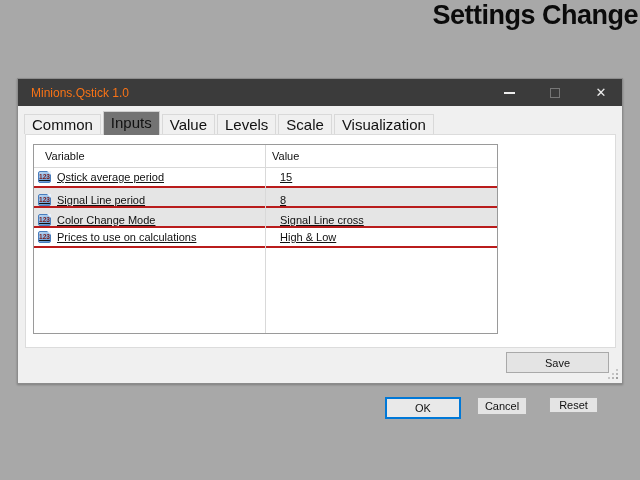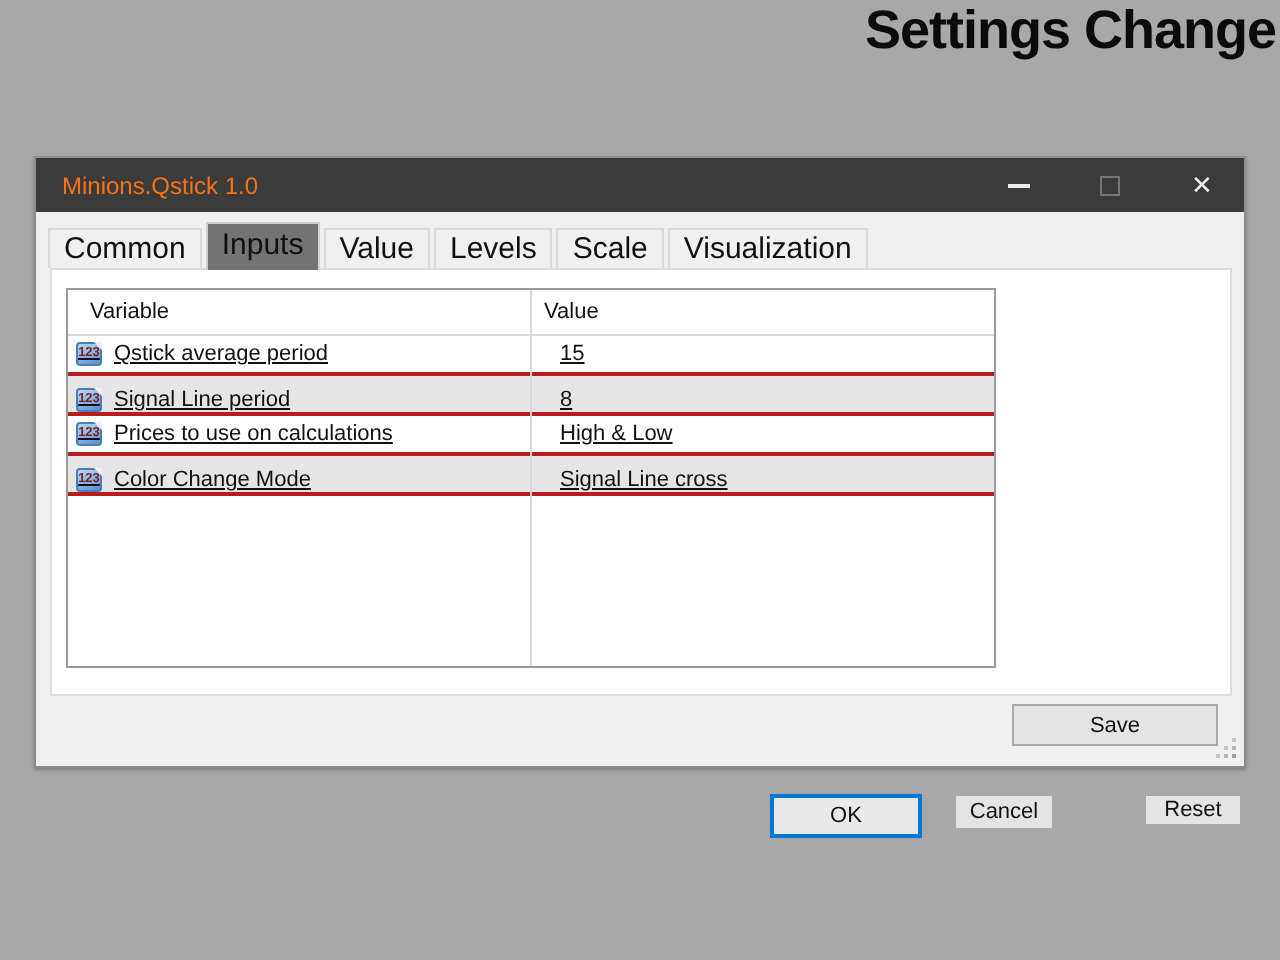--- a/index.html
+++ b/index.html
@@ -53,21 +53,21 @@
     border-left:4px solid transparent;border-top:4px solid #eaf2fb;}
 
   
   .btn{position:absolute;box-sizing:border-box;background:#e4e4e4;border:1px solid #a9a9a9;
     font-size:11px;color:#111;display:flex;align-items:center;justify-content:center;
     font-family:"Liberation Sans",sans-serif;margin-top:40px;}
   .btn-load{left:488px;top:202px;width:103px;height:21px;}
   .btn-save{left:488px;top:233px;width:103px;height:21px;}
   .btn-ok{left:367px;top:278px;width:76px;height:22px;border:2px solid #0078d7;background:#e9e9e9;}
   .btn-cancel{left:459px;top:278px;width:50px;height:18px;}
-  .btn-reset{left:554px;top:278px;width:49px;height:16px;}
+  .btn-reset{left:531px;top:278px;width:49px;height:16px;}
 
   
   .grip{position:absolute;right:4px;bottom:4px;width:2px;height:2px;background:#9e9e9e;
     box-shadow:0 -4px 0 #b5b5b5,-4px 0 0 #b5b5b5,-4px -4px 0 #c6c6c6,0 -8px 0 #c6c6c6,-8px 0 0 #c6c6c6;}
 </style>
 </head>
 <body>
 
 <div class="screen">
 
@@ -117,34 +117,34 @@
       </div>
 
       <div class="trow alt">
         <div class="cell-var">
           <span class="num-icon">123</span>
           <span>Signal Line period</span>
         </div>
         <div class="cell-val">8</div>
       </div>
 
+      <div class="trow alt">
+        <div class="cell-var">
+          <span class="num-icon">123</span>
+          <span>Color Change Mode</span>
+        </div>
+        <div class="cell-val">Signal Line cross</div>
+      </div>
+
       <div class="trow">
         <div class="cell-var">
           <span class="num-icon">123</span>
           <span>Prices to use on calculations</span>
         </div>
         <div class="cell-val">High &amp; Low</div>
-      </div>
-
-      <div class="trow alt">
-        <div class="cell-var">
-          <span class="num-icon">123</span>
-          <span>Color Change Mode</span>
-        </div>
-        <div class="cell-val">Signal Line cross</div>
       </div>
     </div>
 
     <div class="btn btn-load">Load</div>
     <div class="btn btn-save">Save</div>
 
     <div class="btn btn-ok">OK</div>
     <div class="btn btn-cancel">Cancel</div>
     <div class="btn btn-reset">Reset</div>
 

